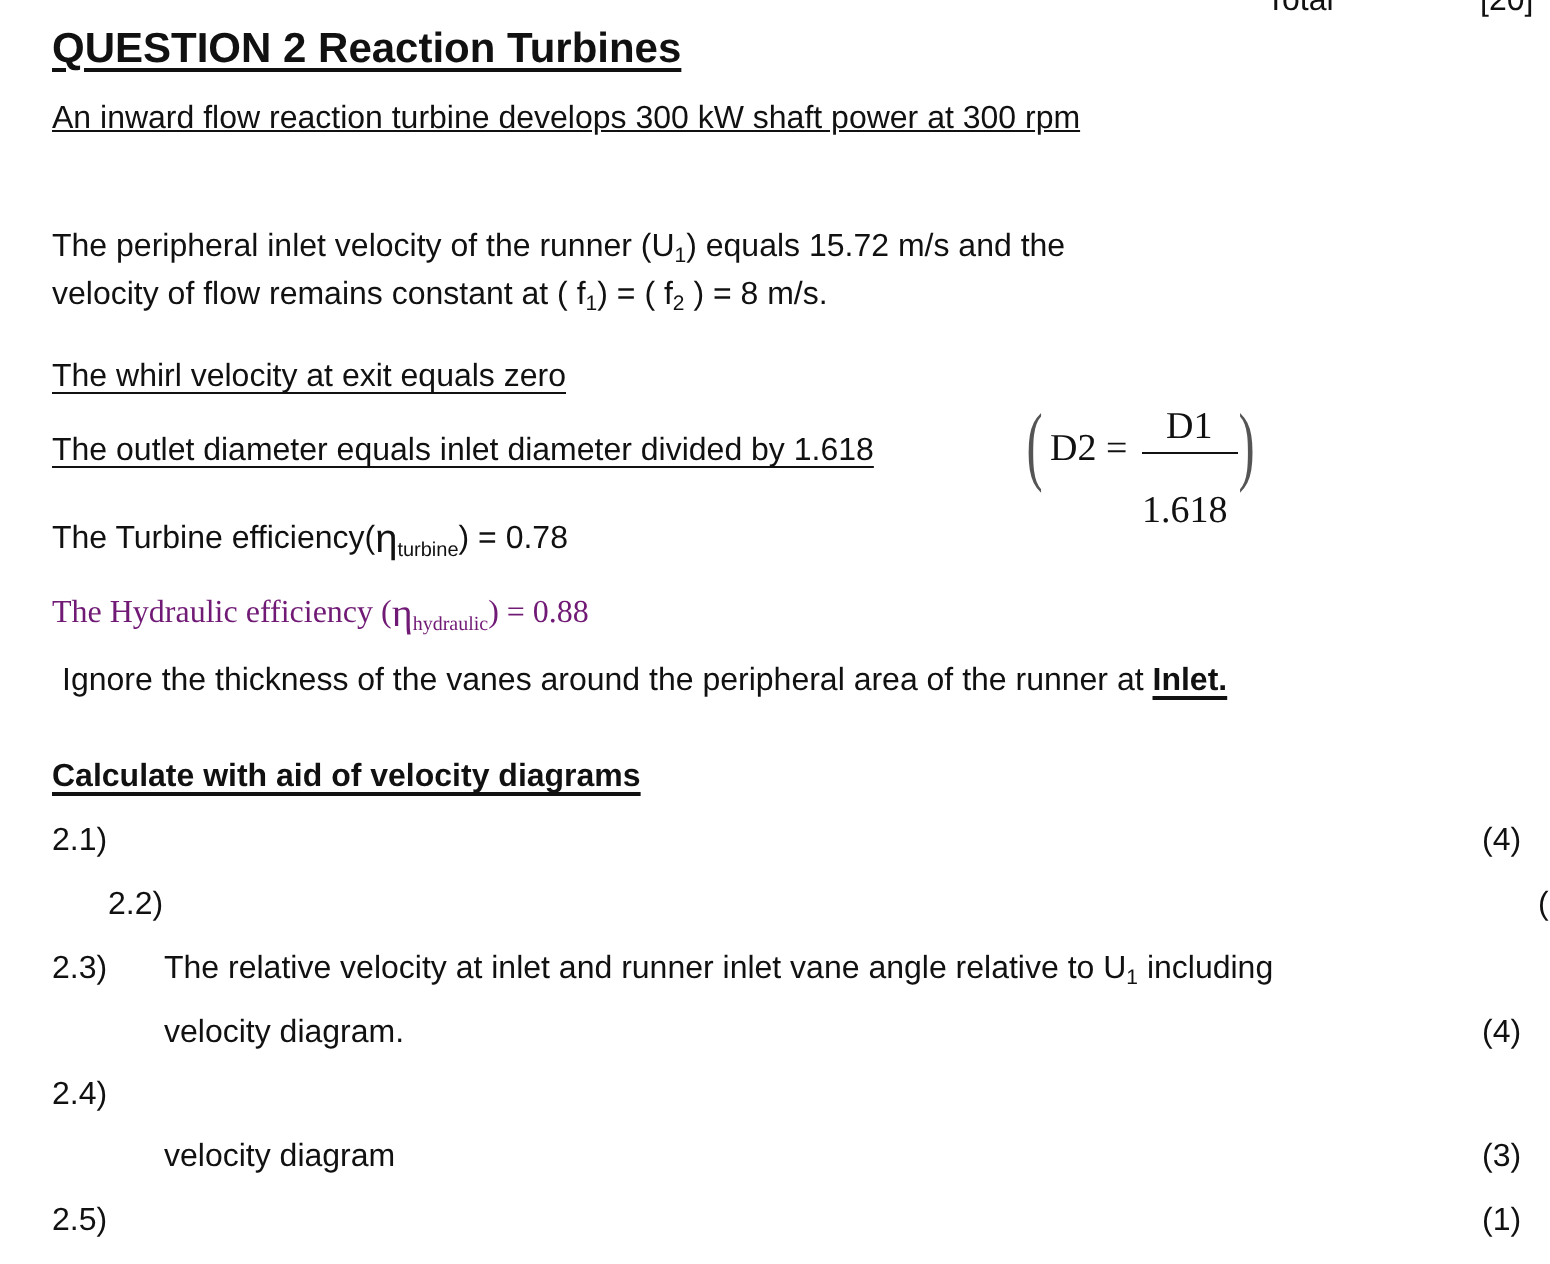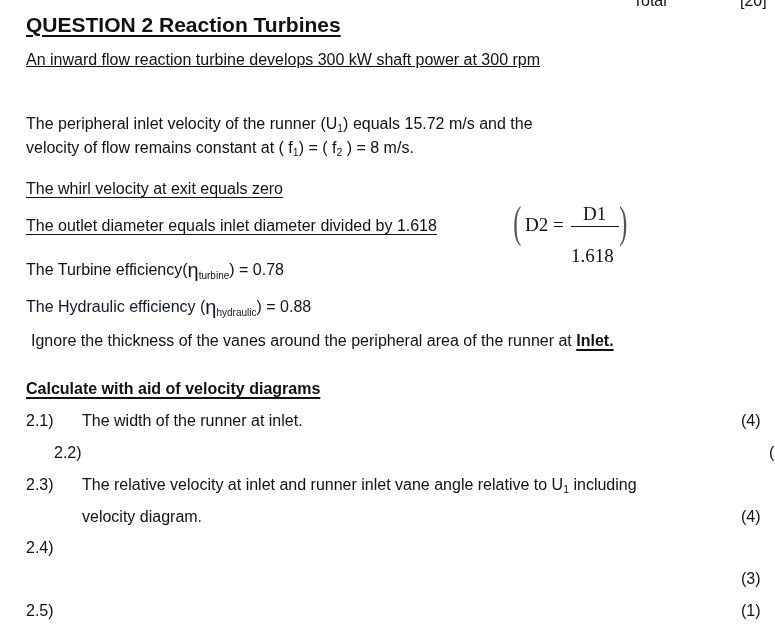--- a/index.html
+++ b/index.html
@@ -96,29 +96,28 @@
   <span class="paren l">(</span>
   <span class="f-lhs">D2 =</span>
   <span class="f-num">D1</span>
   <span class="f-bar"></span>
   <span class="f-den">1.618</span>
   <span class="paren r">)</span>
 </div>
 
 <div class="abs para" style="top:258px;"><span>The Turbine efficiency(</span><span class="eta">η</span><sub class="tiny">turbine</sub><span>) = 0.78</span></div>
 
-<div class="abs para" style="top:295px; color:#0f172a;"><span>The Hydraulic efficiency (</span><span class="eta">η</span><sub class="tiny">hydraulic</sub><span>) = 0.88</span></div>
+<div class="abs para" style="top:295px; color:#701a75;font-family:Liberation Serif, serif;"><span>The Hydraulic efficiency (</span><span class="eta">η</span><sub class="tiny">hydraulic</sub><span>) = 0.88</span></div>
 
 <div class="abs para" style="top:329px; left:31px;"><span>Ignore the thickness of the vanes around the peripheral area of the runner at </span><span class="bold-ul">Inlet.</span></div>
 
 <div class="abs para bold-ul" style="top:377px;">Calculate with aid of velocity diagrams</div>
 
 <div class="q-row" style="top:412px;">
   <span class="q-num">2.1)</span>
-  <span class="q-text">The width of the runner at inlet.</span>
   <span class="q-marks">(4)</span>
 </div>
 
 <div class="q-row" style="top:444px;margin-left:28px;">
   <span class="q-num">2.2)</span>
   <span class="q-marks">(5)</span>
 </div>
 
 <div class="q-row" style="top:476px;">
   <span class="q-num">2.3)</span>
@@ -126,19 +125,20 @@
 </div>
 <div class="q-row" style="top:508px;padding-left:40px;">
   <span class="q-text">velocity diagram.</span>
   <span class="q-marks">(4)</span>
 </div>
 
 <div class="q-row" style="top:539px;">
   <span class="q-num">2.4)</span>
 </div>
 <div class="q-row" style="top:570px;">
+  <span class="q-text">velocity diagram</span>
   <span class="q-marks">(3)</span>
 </div>
 
 <div class="q-row" style="top:602px;">
   <span class="q-num">2.5)</span>
   <span class="q-marks">(1)</span>
 </div>
 
 </body></html>

